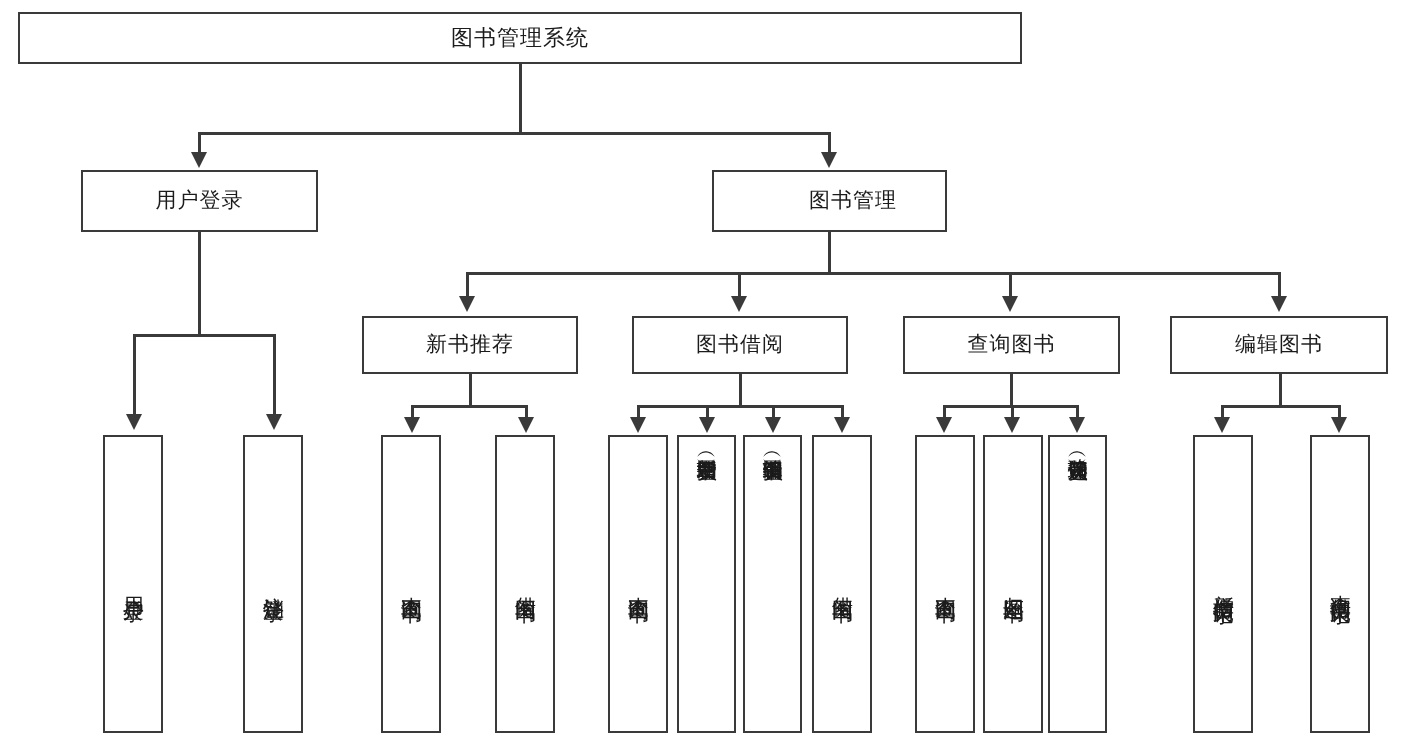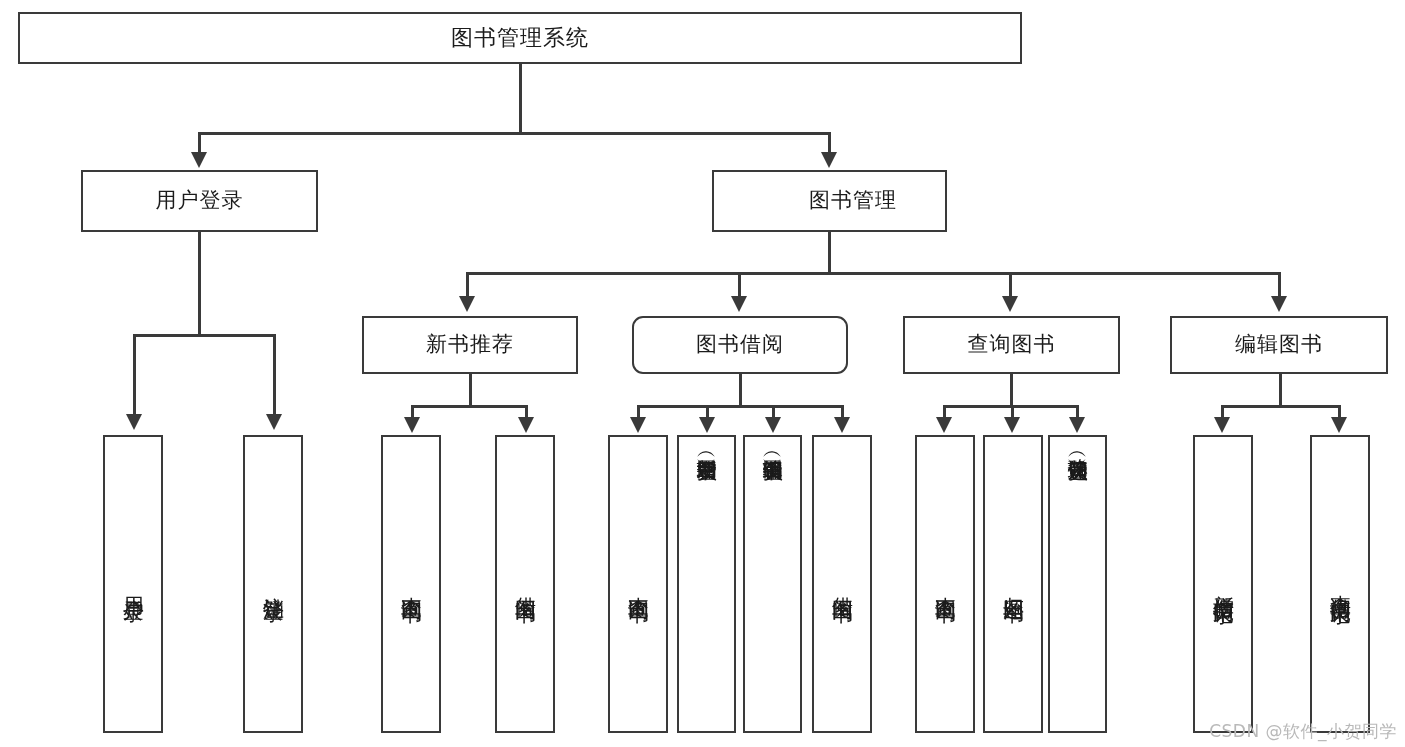--- a/index.html
+++ b/index.html
@@ -137,21 +137,21 @@
 
   <div class="vline" style="left:1009px; top:272px; height:26px;"></div>
   <div class="arrow" style="left:1002px; top:296px;"></div>
 
   <div class="vline" style="left:1278px; top:272px; height:26px;"></div>
   <div class="arrow" style="left:1271px; top:296px;"></div>
 
   <div class="node horiz" style="left:362px; top:316px; width:216px; height:58px;">
     <span>新书推荐</span>
   </div>
-  <div class="node horiz" style="left:632px; top:316px; width:216px; height:58px;border-radius:11px;">
+  <div class="node horiz" style="left:632px; top:316px; width:216px; height:58px;">
     <span>图书借阅</span>
   </div>
   <div class="node horiz" style="left:903px; top:316px; width:217px; height:58px;">
     <span>查询图书</span>
   </div>
   <div class="node horiz" style="left:1170px; top:316px; width:218px; height:58px;">
     <span>编辑图书</span>
   </div>
 
   <div class="vline" style="left:469px; top:374px; height:33px;"></div>
@@ -225,15 +225,14 @@
     <span class="vlabel">确认归还（管理员）</span>
   </div>
 
   <div class="node vert" style="left:1193px; top:435px; width:60px; height:298px; align-items:center;">
     <span class="vlabel">新增借阅记录</span>
   </div>
   <div class="node vert" style="left:1310px; top:435px; width:60px; height:298px; align-items:center;">
     <span class="vlabel">查询借阅记录</span>
   </div>
 
-  <div id="watermark">CSDN @软件_小贺同学</div>
 
 </div>
 
 </body></html>

